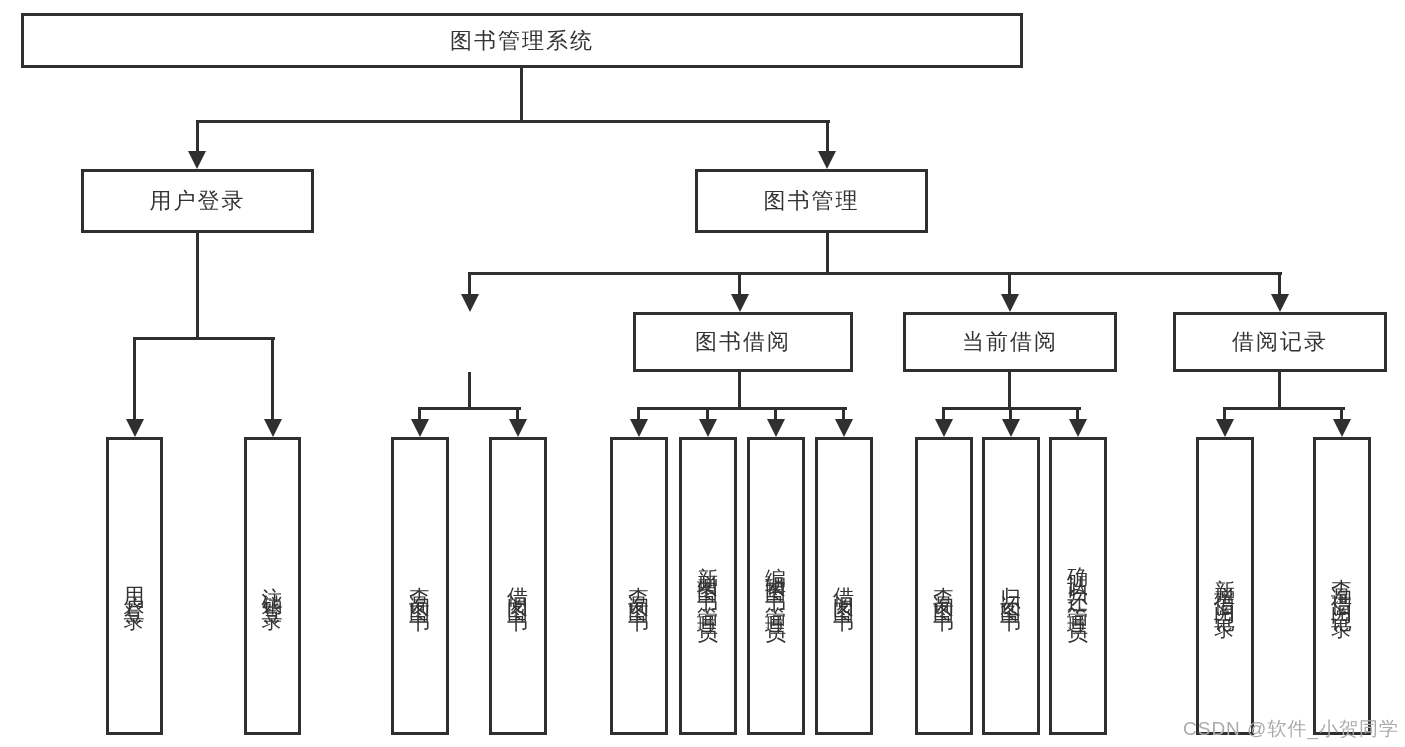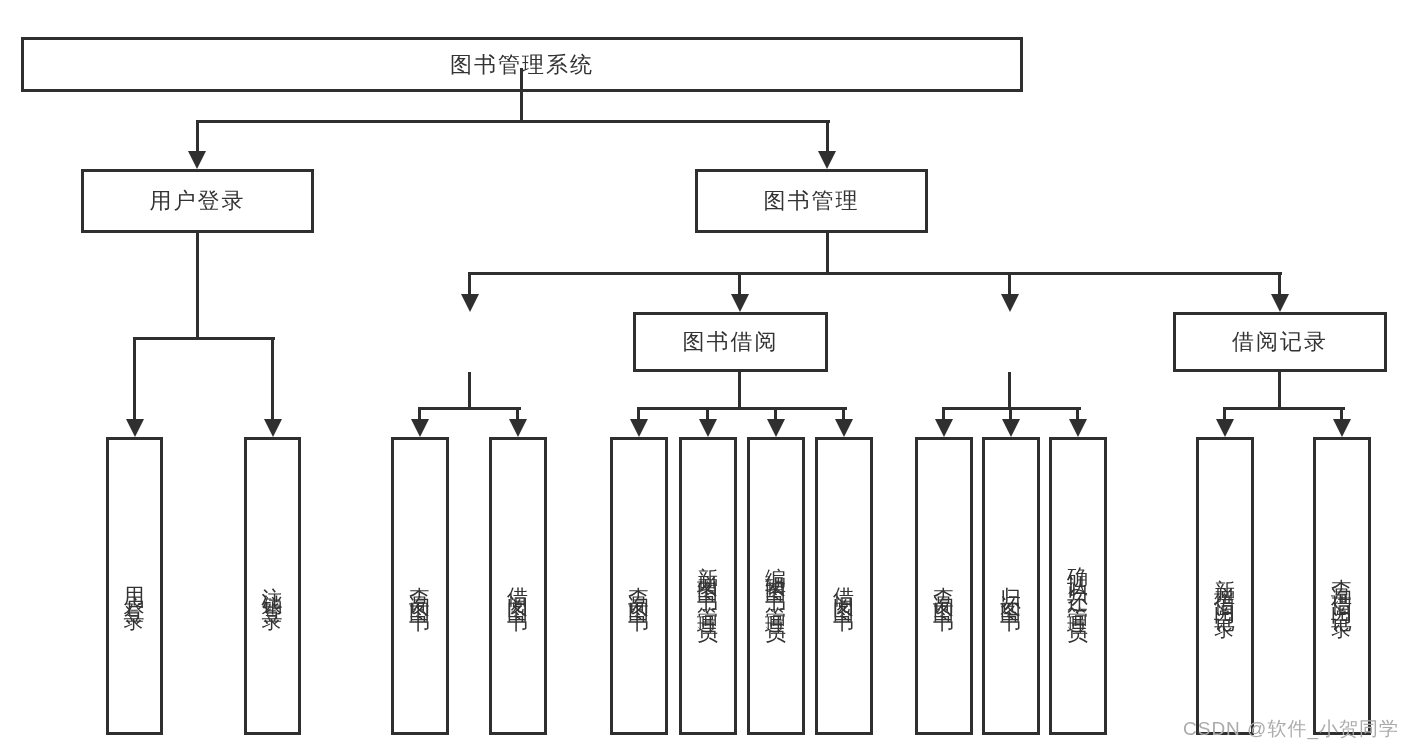--- a/index.html
+++ b/index.html
@@ -54,21 +54,21 @@
     color: #ababab;
     z-index: 10;
     white-space: nowrap;
   }
 </style>
 </head>
 <body>
 
 <div class="stage">
 
-  <div class="box hbox" style="left:21px; top:13px; width:1002px; height:55px;margin-top:24px;">
+  <div class="box hbox" style="left:21px; top:13px; width:1002px; height:55px;">
     <span>图书管理系统</span>
   </div>
 
   <div class="line" style="left:520px; top:68px; width:3px; height:52px;"></div>
   <div class="line" style="left:196px; top:120px; width:634px; height:3px;"></div>
   <div class="line" style="left:196px; top:120px; width:3px; height:33px;"></div>
   <div class="ahead" style="left:188px; top:151px;"></div>
   <div class="line" style="left:826px; top:120px; width:3px; height:33px;"></div>
   <div class="ahead" style="left:818px; top:151px;"></div>
 
@@ -90,22 +90,25 @@
   <div class="line" style="left:468px; top:272px; width:814px; height:3px;"></div>
   <div class="line" style="left:468px; top:272px; width:3px; height:24px;"></div>
   <div class="ahead" style="left:461px; top:294px;"></div>
   <div class="line" style="left:738px; top:272px; width:3px; height:24px;"></div>
   <div class="ahead" style="left:731px; top:294px;"></div>
   <div class="line" style="left:1008px; top:272px; width:3px; height:24px;"></div>
   <div class="ahead" style="left:1001px; top:294px;"></div>
   <div class="line" style="left:1278px; top:272px; width:3px; height:24px;"></div>
   <div class="ahead" style="left:1271px; top:294px;"></div>
 
-  <div class="box hbox" style="left:633px; top:312px; width:195px; height:60px;">
+  <div class="box hbox" style="left:633px; top:312px; width:220px; height:60px;">
     <span>图书借阅</span>
+  </div>
+  <div class="box hbox" style="left:903px; top:312px; width:214px; height:60px;">
+    <span>当前借阅</span>
   </div>
   <div class="box hbox" style="left:1173px; top:312px; width:214px; height:60px;">
     <span>借阅记录</span>
   </div>
 
   <div class="line" style="left:468px; top:372px; width:3px; height:38px;"></div>
   <div class="line" style="left:418px; top:407px; width:103px; height:3px;"></div>
   <div class="line" style="left:418px; top:407px; width:3px; height:14px;"></div>
   <div class="ahead" style="left:411px; top:419px;"></div>
   <div class="line" style="left:516px; top:407px; width:3px; height:14px;"></div>

